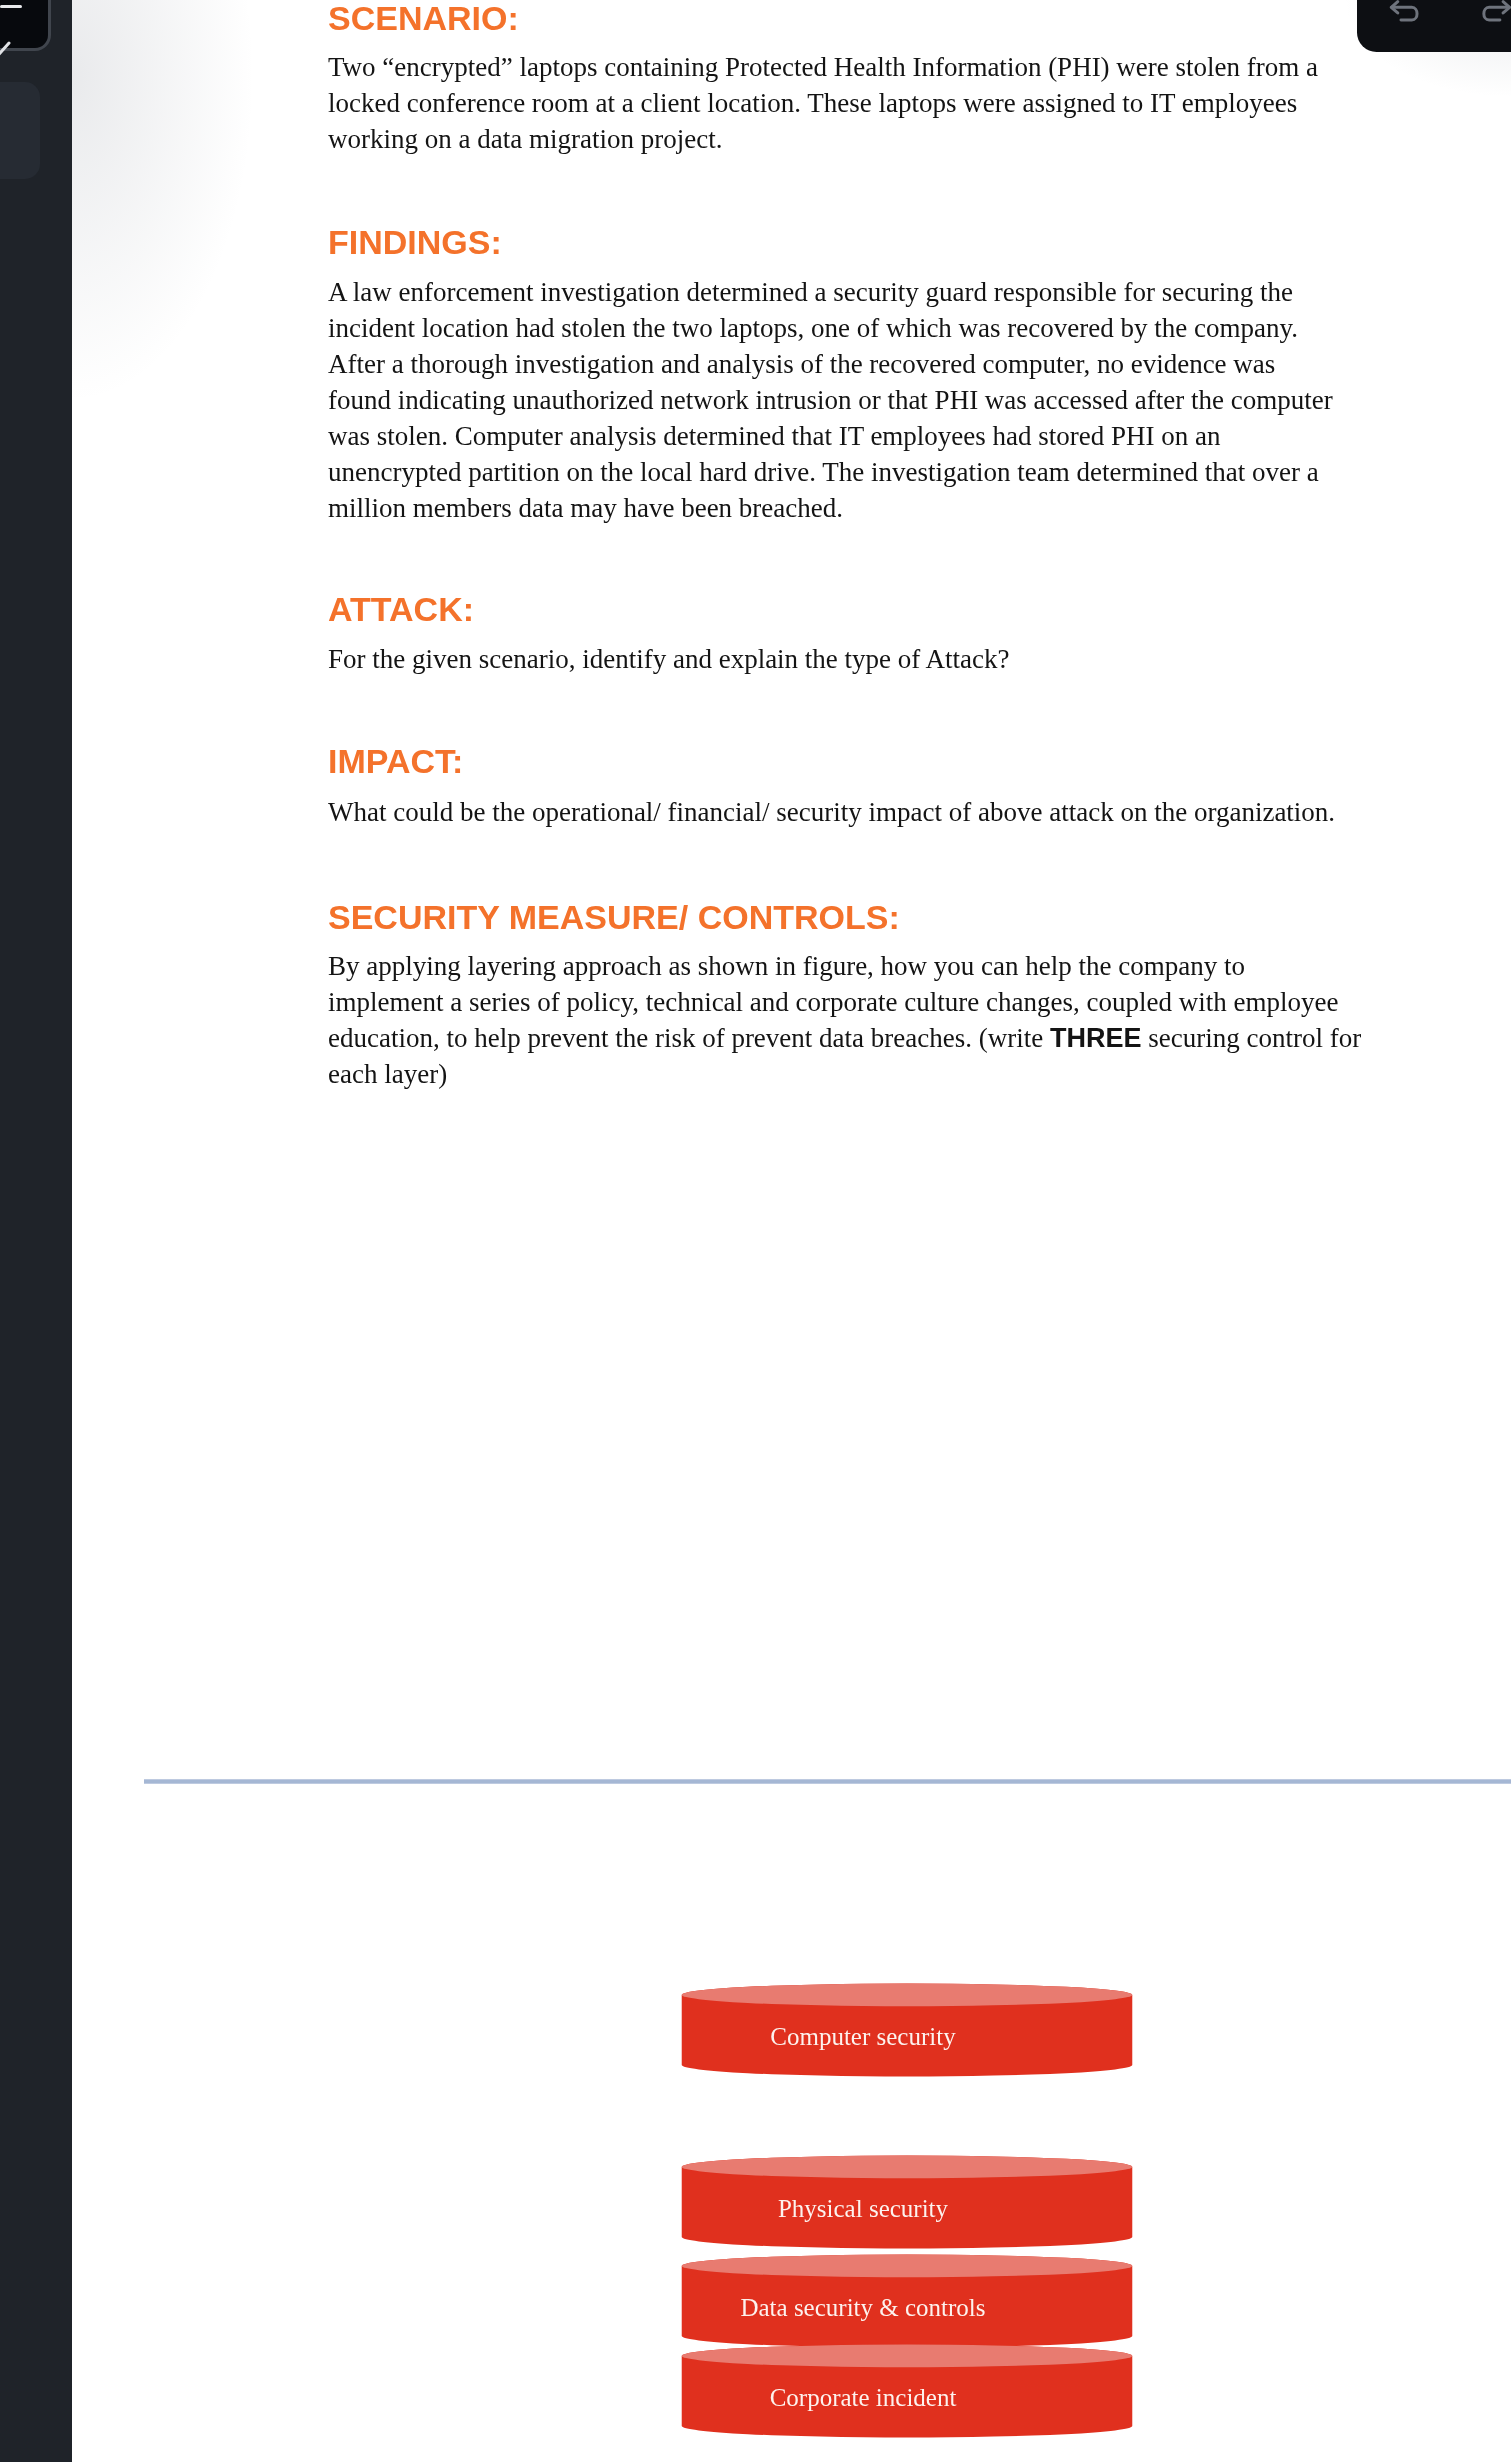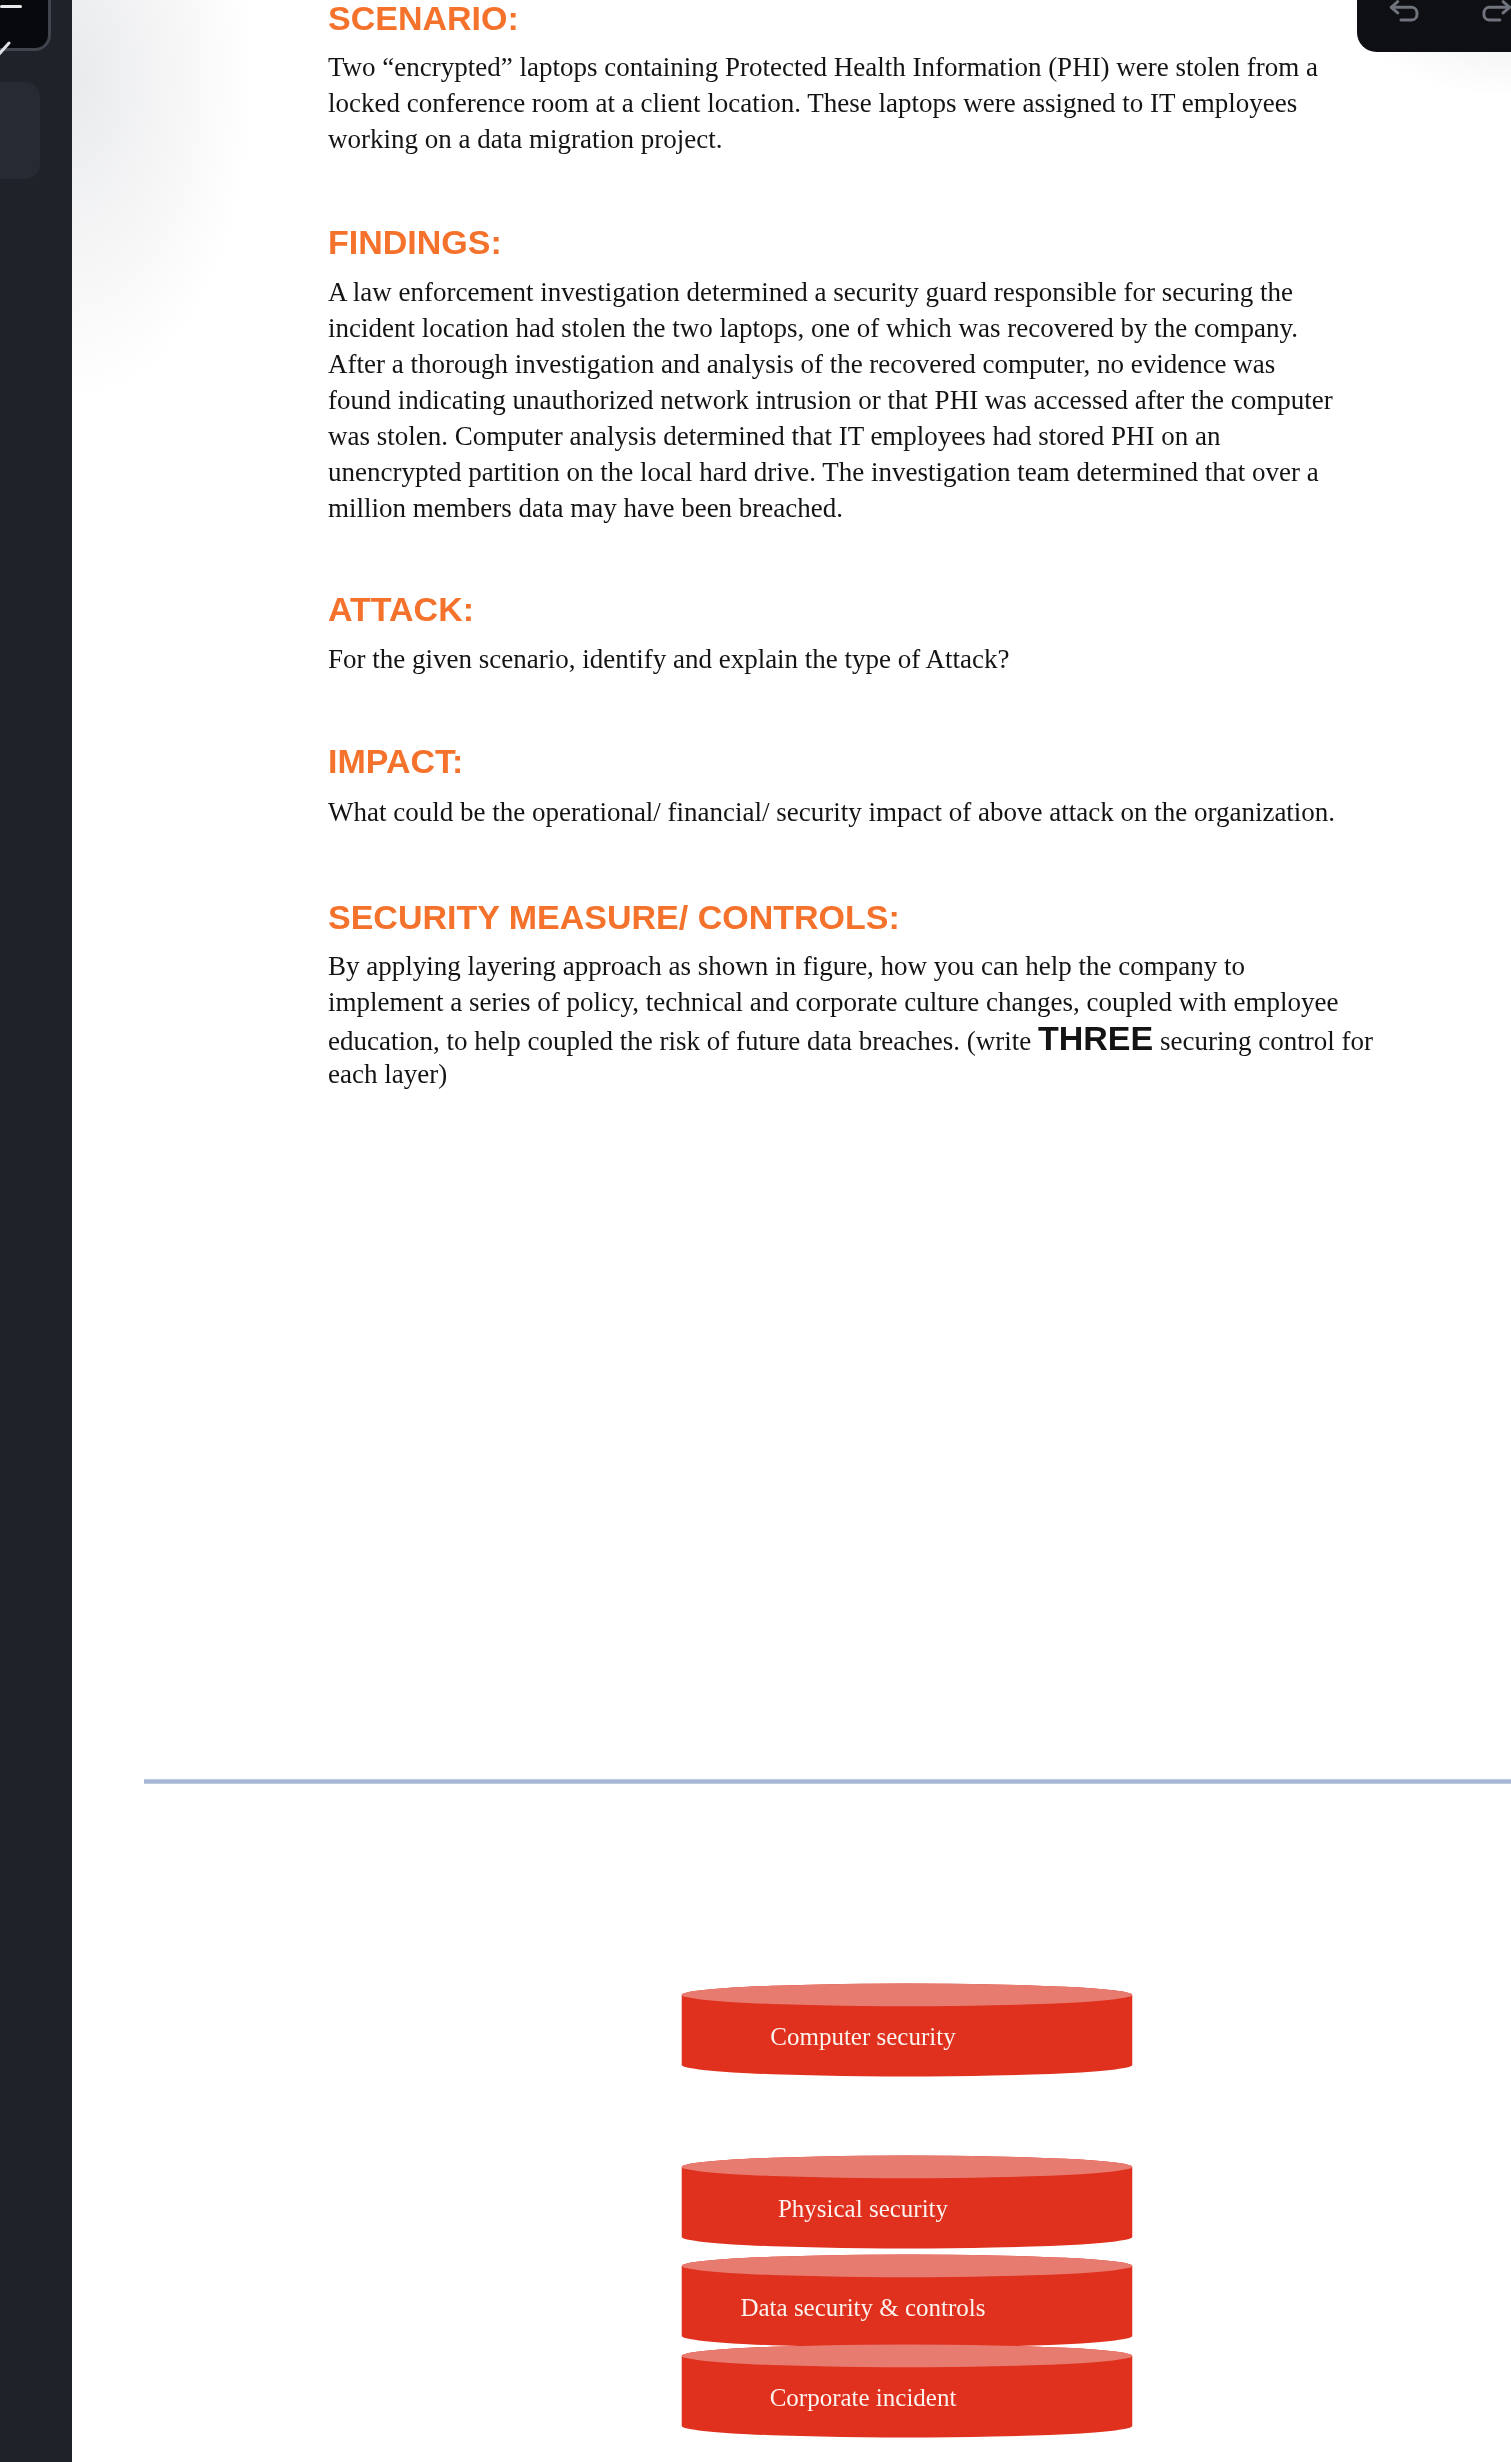--- a/index.html
+++ b/index.html
@@ -34,21 +34,21 @@
       radial-gradient(ellipse 233px 135px at 100% 0px, rgba(118,124,136,0.15), transparent 72%);}
 
   
   .h-orange{position:absolute;left:256px;width:1190px;
             font-family:"Liberation Sans", sans-serif;font-weight:700;
             font-size:34px;line-height:34px;color:var(--accent,#f4722b);
             white-space:nowrap;z-index:2;}
   .para{position:absolute;left:256px;width:1190px;color:var(--body-text,#141414);
         font-size:27px;z-index:2;}
   .line{height:36px;line-height:36px;white-space:nowrap;}
-  .bold-sans{font-family:"Liberation Sans", sans-serif;font-weight:700;font-size:34px;}
+  .bold-sans{font-family:"Liberation Sans", sans-serif;font-weight:700;font-size:27px;}
 
   .h-scenario{top:0.5px;}   .p-scenario{top:49px;}
   .h-findings{top:225px;} .p-findings{top:274px;}
   .h-attack{top:592px;}  .p-attack{top:641px;}
   .h-impact{top:744px;}  .p-impact{top:794px;}
   .h-security{top:900px;}.p-security{top:948px;}
 
   
   .divider{position:absolute;left:72px;right:0;top:1779px;height:4.9px;z-index:2;
            background:linear-gradient(180deg,#ccd5e6,var(--divider,#a5b7d4) 28%,var(--divider,#a5b7d4) 72%,#ccd5e6);}
@@ -100,21 +100,21 @@
 
     <div class="h-orange h-impact">IMPACT:</div>
     <div class="para p-impact">
         <div class="line">What could be the operational/ financial/ security impact of above attack on the organization.</div>
       </div>
 
     <div class="h-orange h-security">SECURITY MEASURE/ CONTROLS:</div>
     <div class="para p-security">
         <div class="line">By applying layering approach as shown in figure, how you can help the company to</div>
         <div class="line">implement a series of policy, technical and corporate culture changes, coupled with employee</div>
-        <div class="line"><span>education, to help coupled the risk of future data breaches. (write </span><span class="bold-sans">THREE</span><span> securing control for</span></div>
+        <div class="line"><span>education, to help prevent the risk of prevent data breaches. (write </span><span class="bold-sans">THREE</span><span> securing control for</span></div>
         <div class="line">each layer)</div>
       </div>
 
     <div class="divider"></div>
 
     <div class="figure">
         <div class="cyl" style="top: 0px;">
           <svg width="452" height="94" viewBox="0 0 836 174">
             <path d="M1 22 V152 A417 21 0 0 0 835 152 V22 A417 21 0 0 0 1 22 Z" fill="#e0301e"></path>
             <ellipse cx="418" cy="22" rx="417" ry="21" fill="#e87b70"></ellipse>

